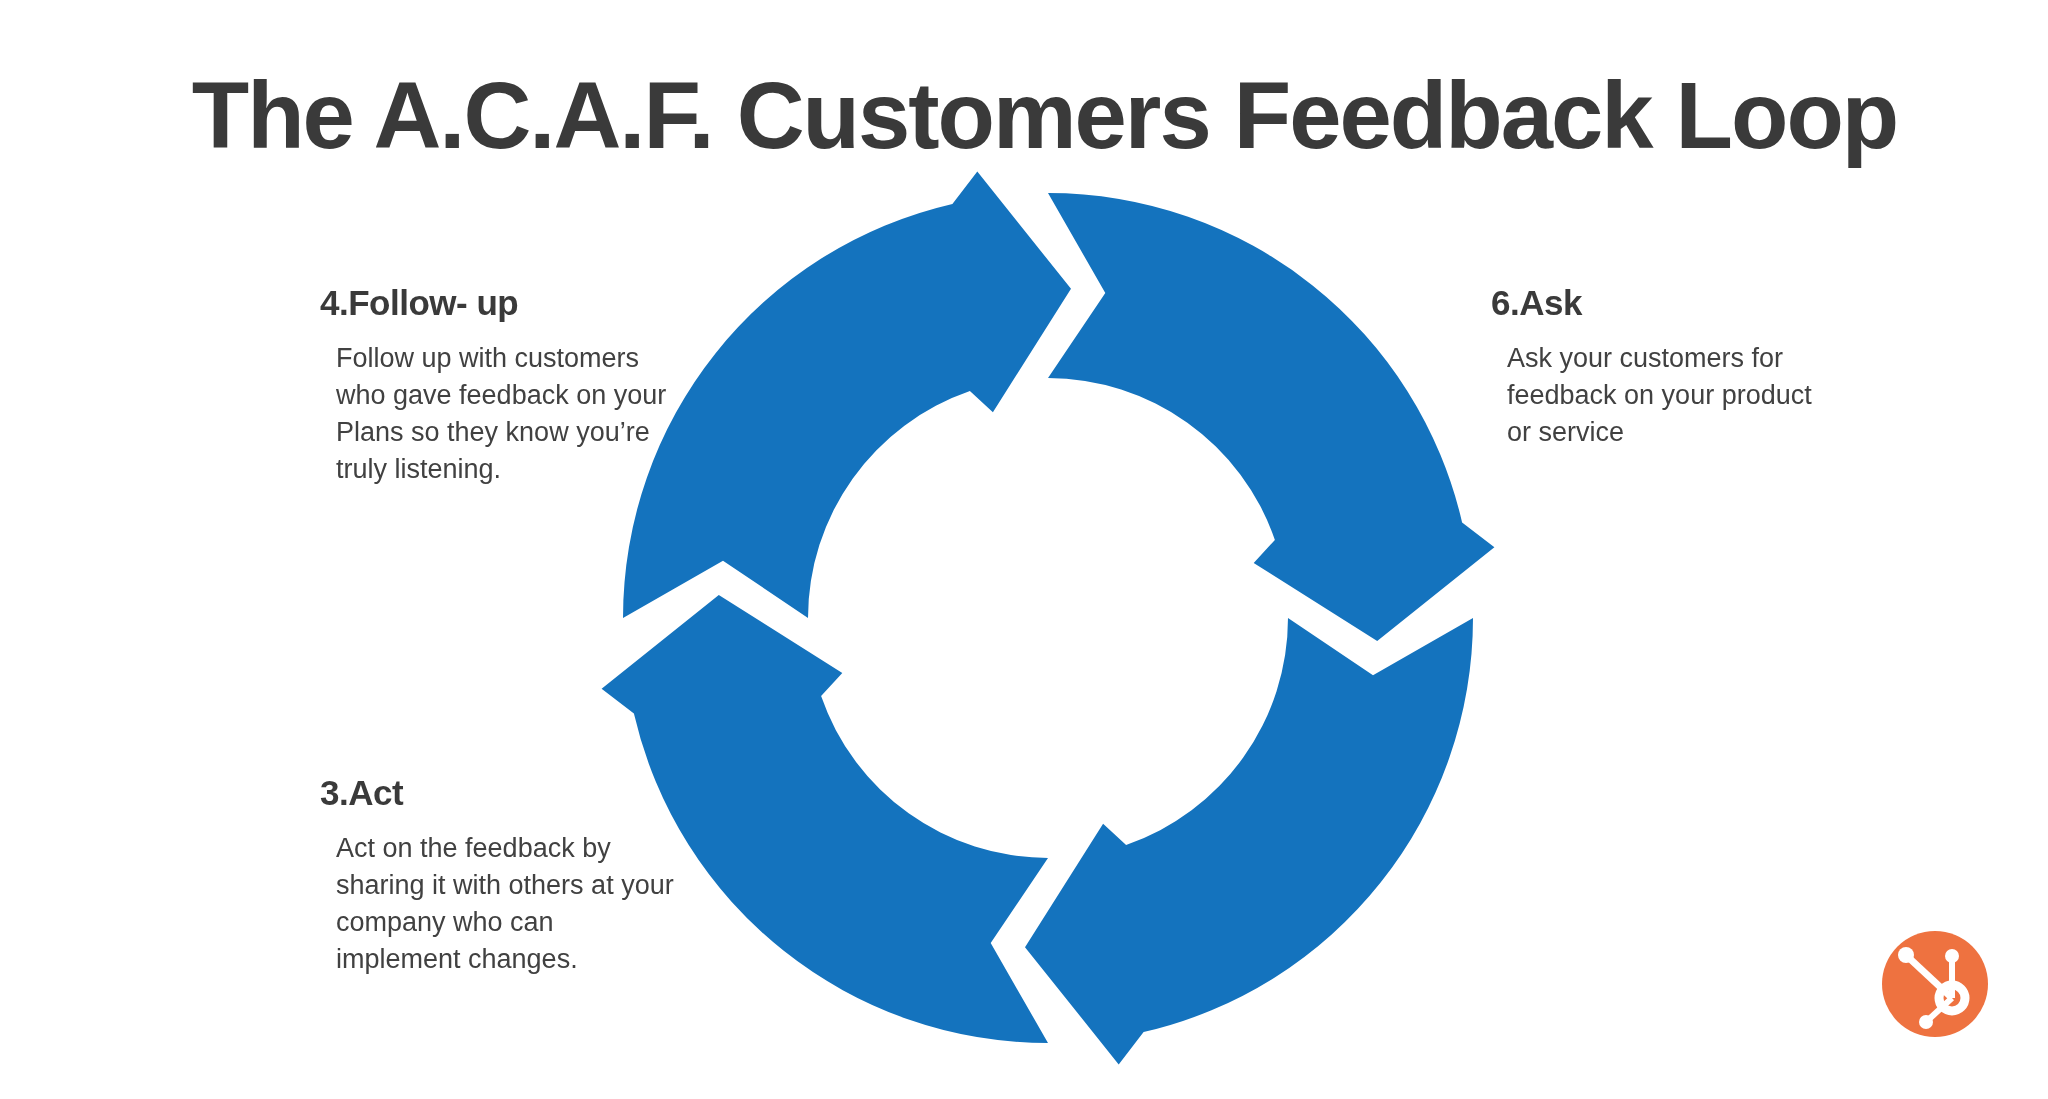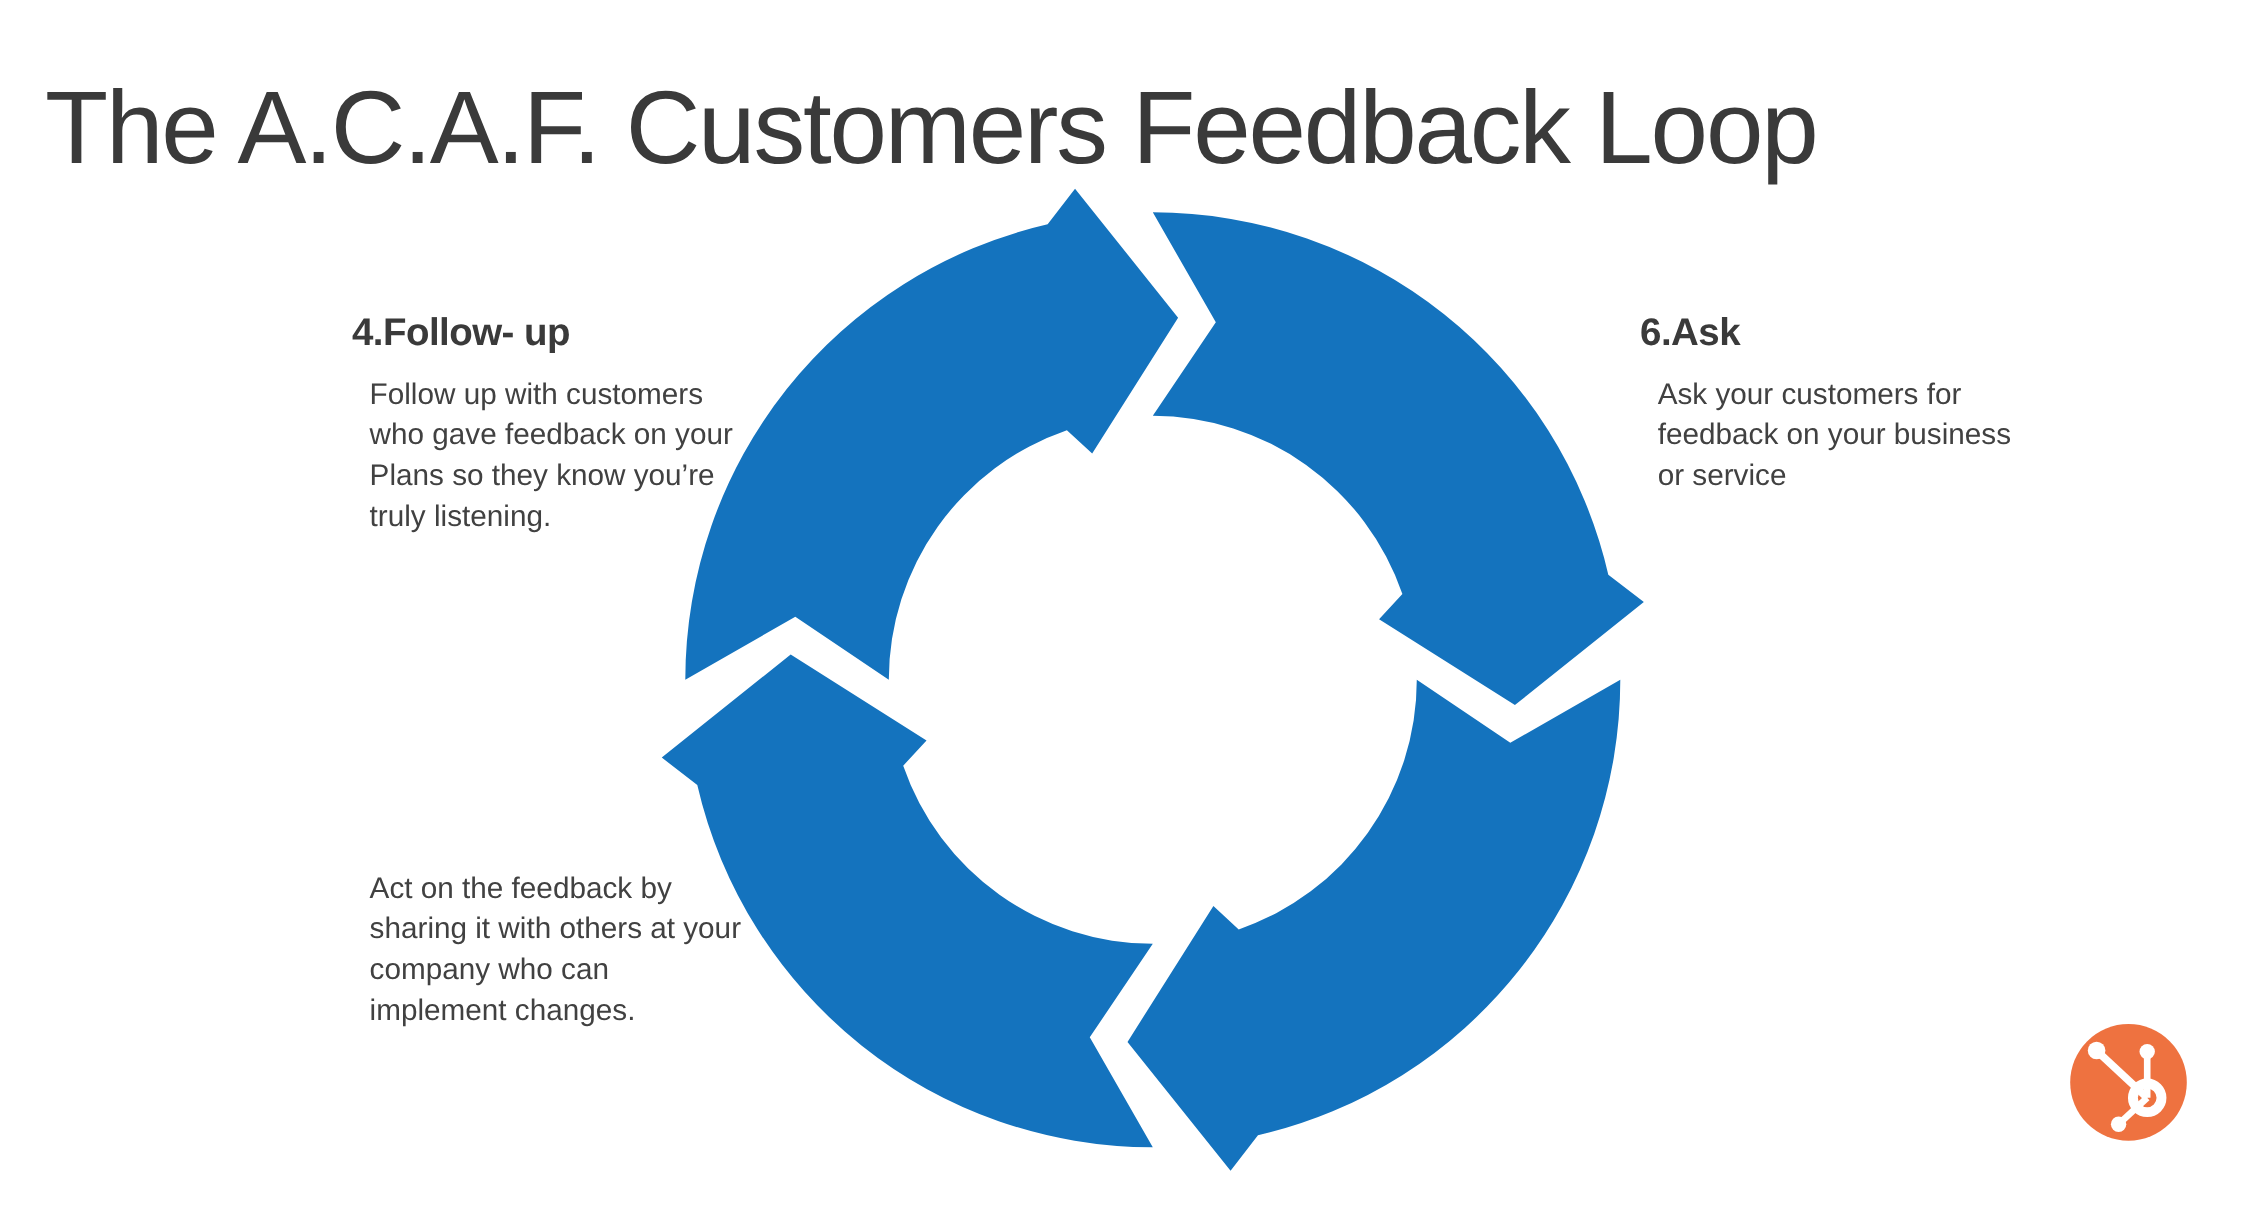--- a/index.html
+++ b/index.html
@@ -13,23 +13,23 @@
   }
   .diagram-svg {
     position: absolute;
     inset: 0;
   }
   .page-title {
     position: absolute;
     left: 0;
     right: 0;
     top: 62px;
-    text-align: left;
+    text-align: center;
     font-size: 94px;
-    font-weight: normal;
+    font-weight: bold;
     letter-spacing: -2px;
     color: var(--heading, #3a3a3a);
     white-space: nowrap;
     margin-left: 41px;
   }
   .step {
     position: absolute;
     width: 430px;
   }
   .step .step-heading {
@@ -76,26 +76,27 @@
       <circle cx="1952" cy="956" r="7" fill="#ffffff"></circle>
       <circle cx="1926" cy="1022" r="7" fill="#ffffff"></circle>
     </g>
   </svg>
 
   <div class="page-title">The A.C.A.F. Customers Feedback Loop</div>
 
   <div class="step step-ask">
     <h2 class="step-heading">6.Ask</h2>
     <p class="step-desc">Ask your customers for
-feedback on your business
+feedback on your product
 or service</p>
   </div>
 
 
   <div class="step step-act">
+    <h2 class="step-heading">3.Act</h2>
     <p class="step-desc">Act on the feedback by
 sharing it with others at your
 company who can
 implement changes.</p>
   </div>
 
   <div class="step step-follow-up">
     <h2 class="step-heading">4.Follow- up</h2>
     <p class="step-desc">Follow up with customers
 who gave feedback on your

